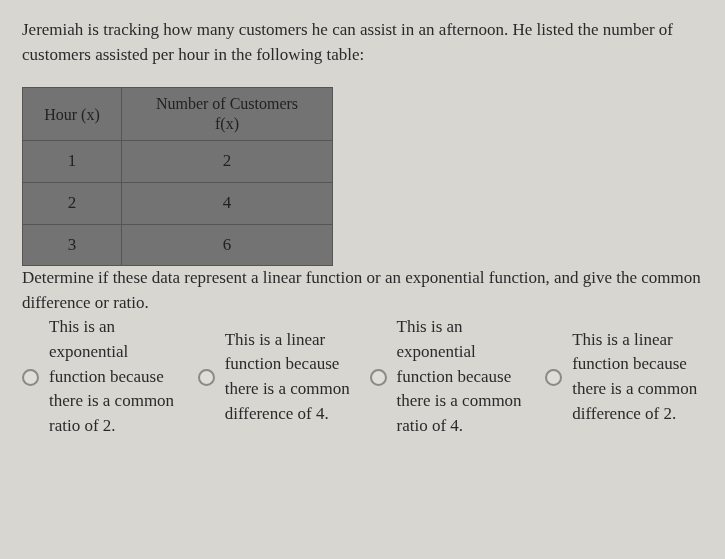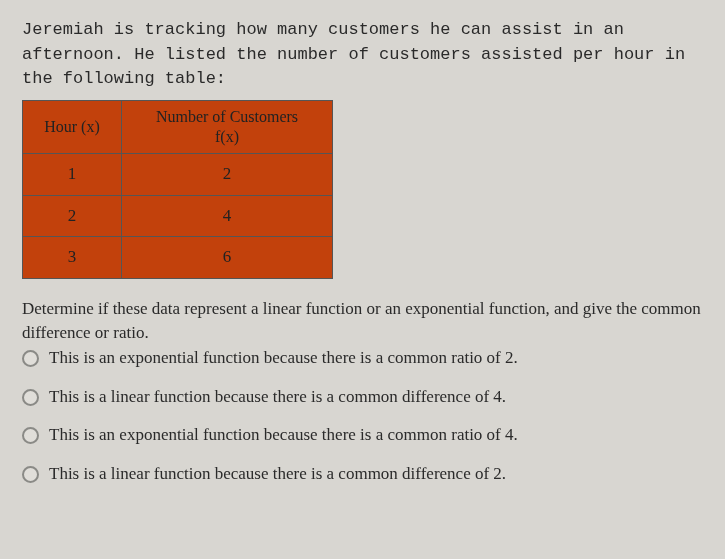--- a/index.html
+++ b/index.html
@@ -8,27 +8,25 @@
     width: 725px;
     height: 559px;
     box-sizing: border-box;
     background: #d8d6d1;
     font-family: Georgia, 'Times New Roman', serif;
     color: #2a2a2a;
     font-size: 17px;
     line-height: 1.45;
   }
   .question-text {
-    margin-bottom: 8px;
-    font-family: Liberation Mono, monospace;
+    margin-bottom: 20px;
   }
   table {
     border-collapse: collapse;
-    margin-bottom: 18px;
-    background: #c2410c;
+    background: #737373;
   }
   th, td {
     border: 1px solid #555;
     text-align: center;
     font-weight: normal;
     color: #222;
   }
   th {
     padding: 6px 10px;
     font-size: 16px;
@@ -37,21 +35,21 @@
     padding: 8px 10px;
     font-size: 17px;
   }
   .col-hour { width: 78px; }
   .col-num { width: 190px; }
   .th-inner { line-height: 1.25; font-family: Liberation Serif, serif; }
   .prompt {
   }
   .options {
     display: flex;
-    flex-direction: column;
+    flex-direction: row;
     gap: 14px;
   }
   .option {
     display: flex;
     align-items: center;
     gap: 10px;
     cursor: pointer;
   }
   .radio {
     width: 17px;

